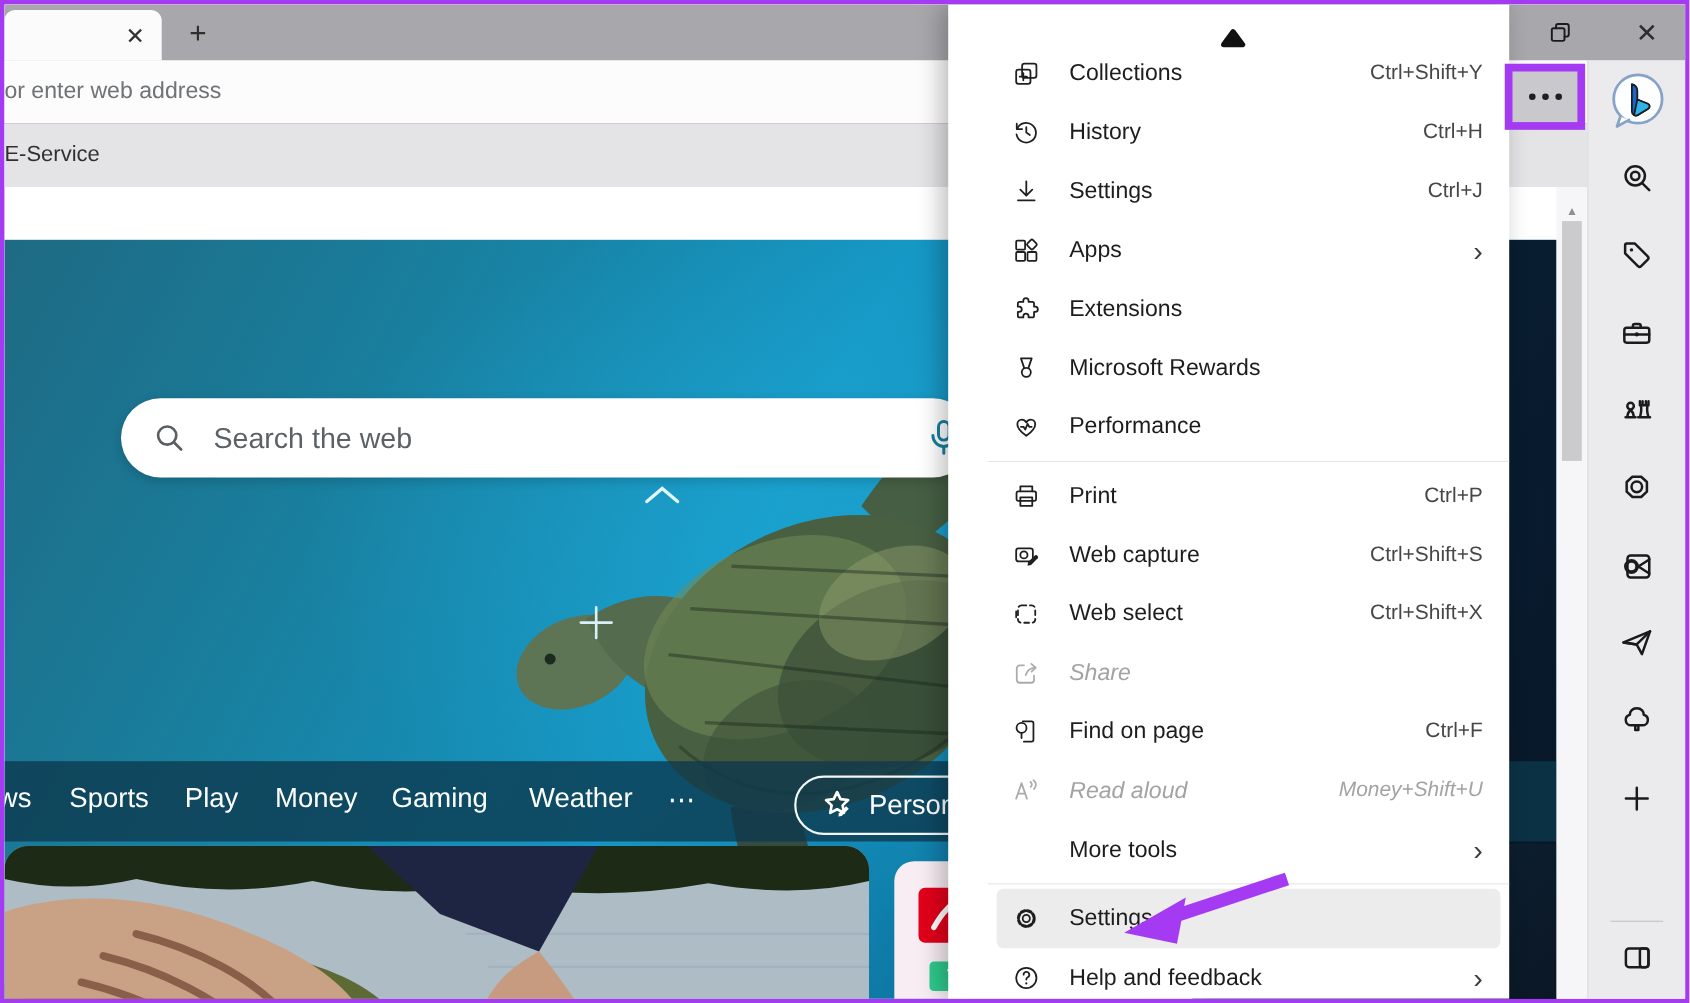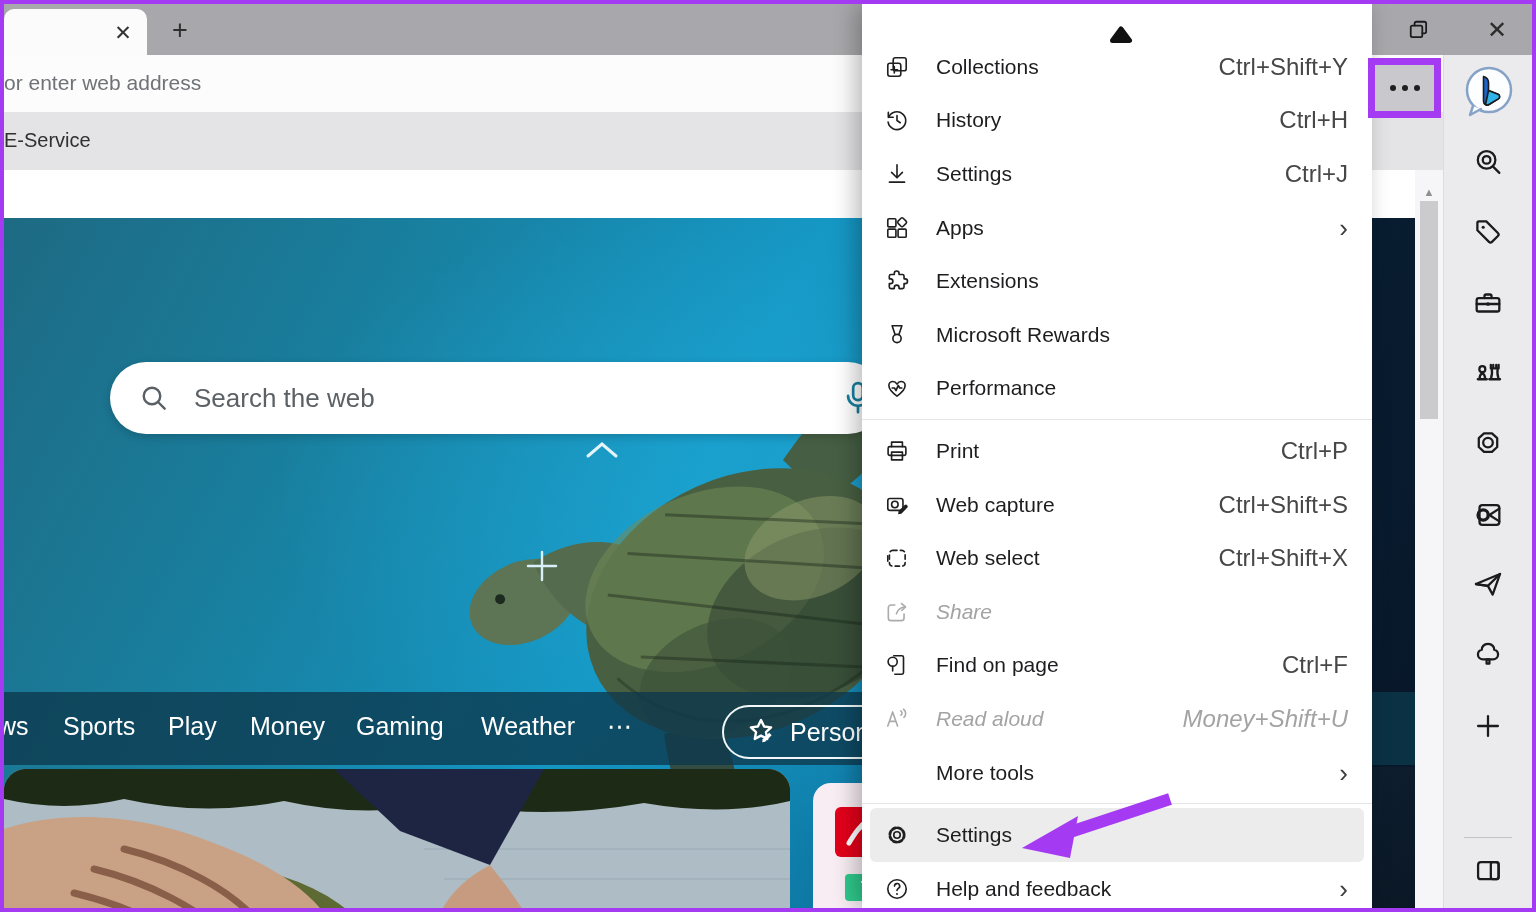--- a/index.html
+++ b/index.html
@@ -49,25 +49,25 @@
   .scrollcol{left:1411px;top:166px;width:28px;height:738px;background:#f6f6f8;}
   .scroll-up{left:0;top:14px;width:28px;height:16px;color:#8f8f92;font-size:11px;display:flex;align-items:center;justify-content:center;}
   .scroll-thumb{left:5px;top:31px;width:18px;height:218px;background:#cbcbce;}
 
   
   .sidebar{left:1439px;top:51px;width:89px;height:853px;background:#ebebed;border-left:1px solid #dcdcde;box-sizing:border-box;}
   .sb-ic{left:24px;width:40px;height:40px;display:flex;align-items:center;justify-content:center;}
   .sb-sep{left:20px;top:782px;width:48px;height:1px;background:#c4c4c7;}
 
   
-  .menu{left:858px;top:0;width:510px;height:904px;background:#fff;box-shadow:-6px 0 22px rgba(0,0,0,.28);z-index:50;padding-top:36px;box-sizing:border-box;}
+  .menu{left:858px;top:0;width:510px;height:904px;background:#fff;box-shadow:-6px 0 22px rgba(0,0,0,.28);z-index:50;padding-top:36px;box-sizing:border-box;padding-left:36px;}
   .mrow{height:53.6px;display:flex;align-items:center;padding:0 24px 0 22px;}
   .micon{width:44px;height:30px;display:flex;align-items:center;justify-content:flex-start;flex:0 0 44px;}
   .mlabel{font-size:21px;color:#1d1d1f;margin-left:8px;flex:1 1 auto;white-space:nowrap;}
-  .mshort{font-size:24px;color:#474747;white-space:nowrap;}
+  .mshort{font-size:19px;color:#474747;white-space:nowrap;}
   .mchev{font-size:26px;color:#3c3c3c;line-height:1;}
   .mrow.disabled .mlabel,.mrow.disabled .mshort{color:#a3a3a3;font-style:italic;}
   .mrow.disabled svg{stroke:#ababab;}
   .msep{height:1px;background:#e6e6e6;margin:4px 0;}
   .mrow.hl{background:#ececec;border-radius:6px;margin:0 8px;padding:0 16px 0 14px;}
   .menu svg{stroke:#1f1f1f;fill:none;stroke-width:1.5;stroke-linecap:round;stroke-linejoin:round;}
 
   .cursor-blob{left:1104px;top:22px;z-index:75;}
 
   

